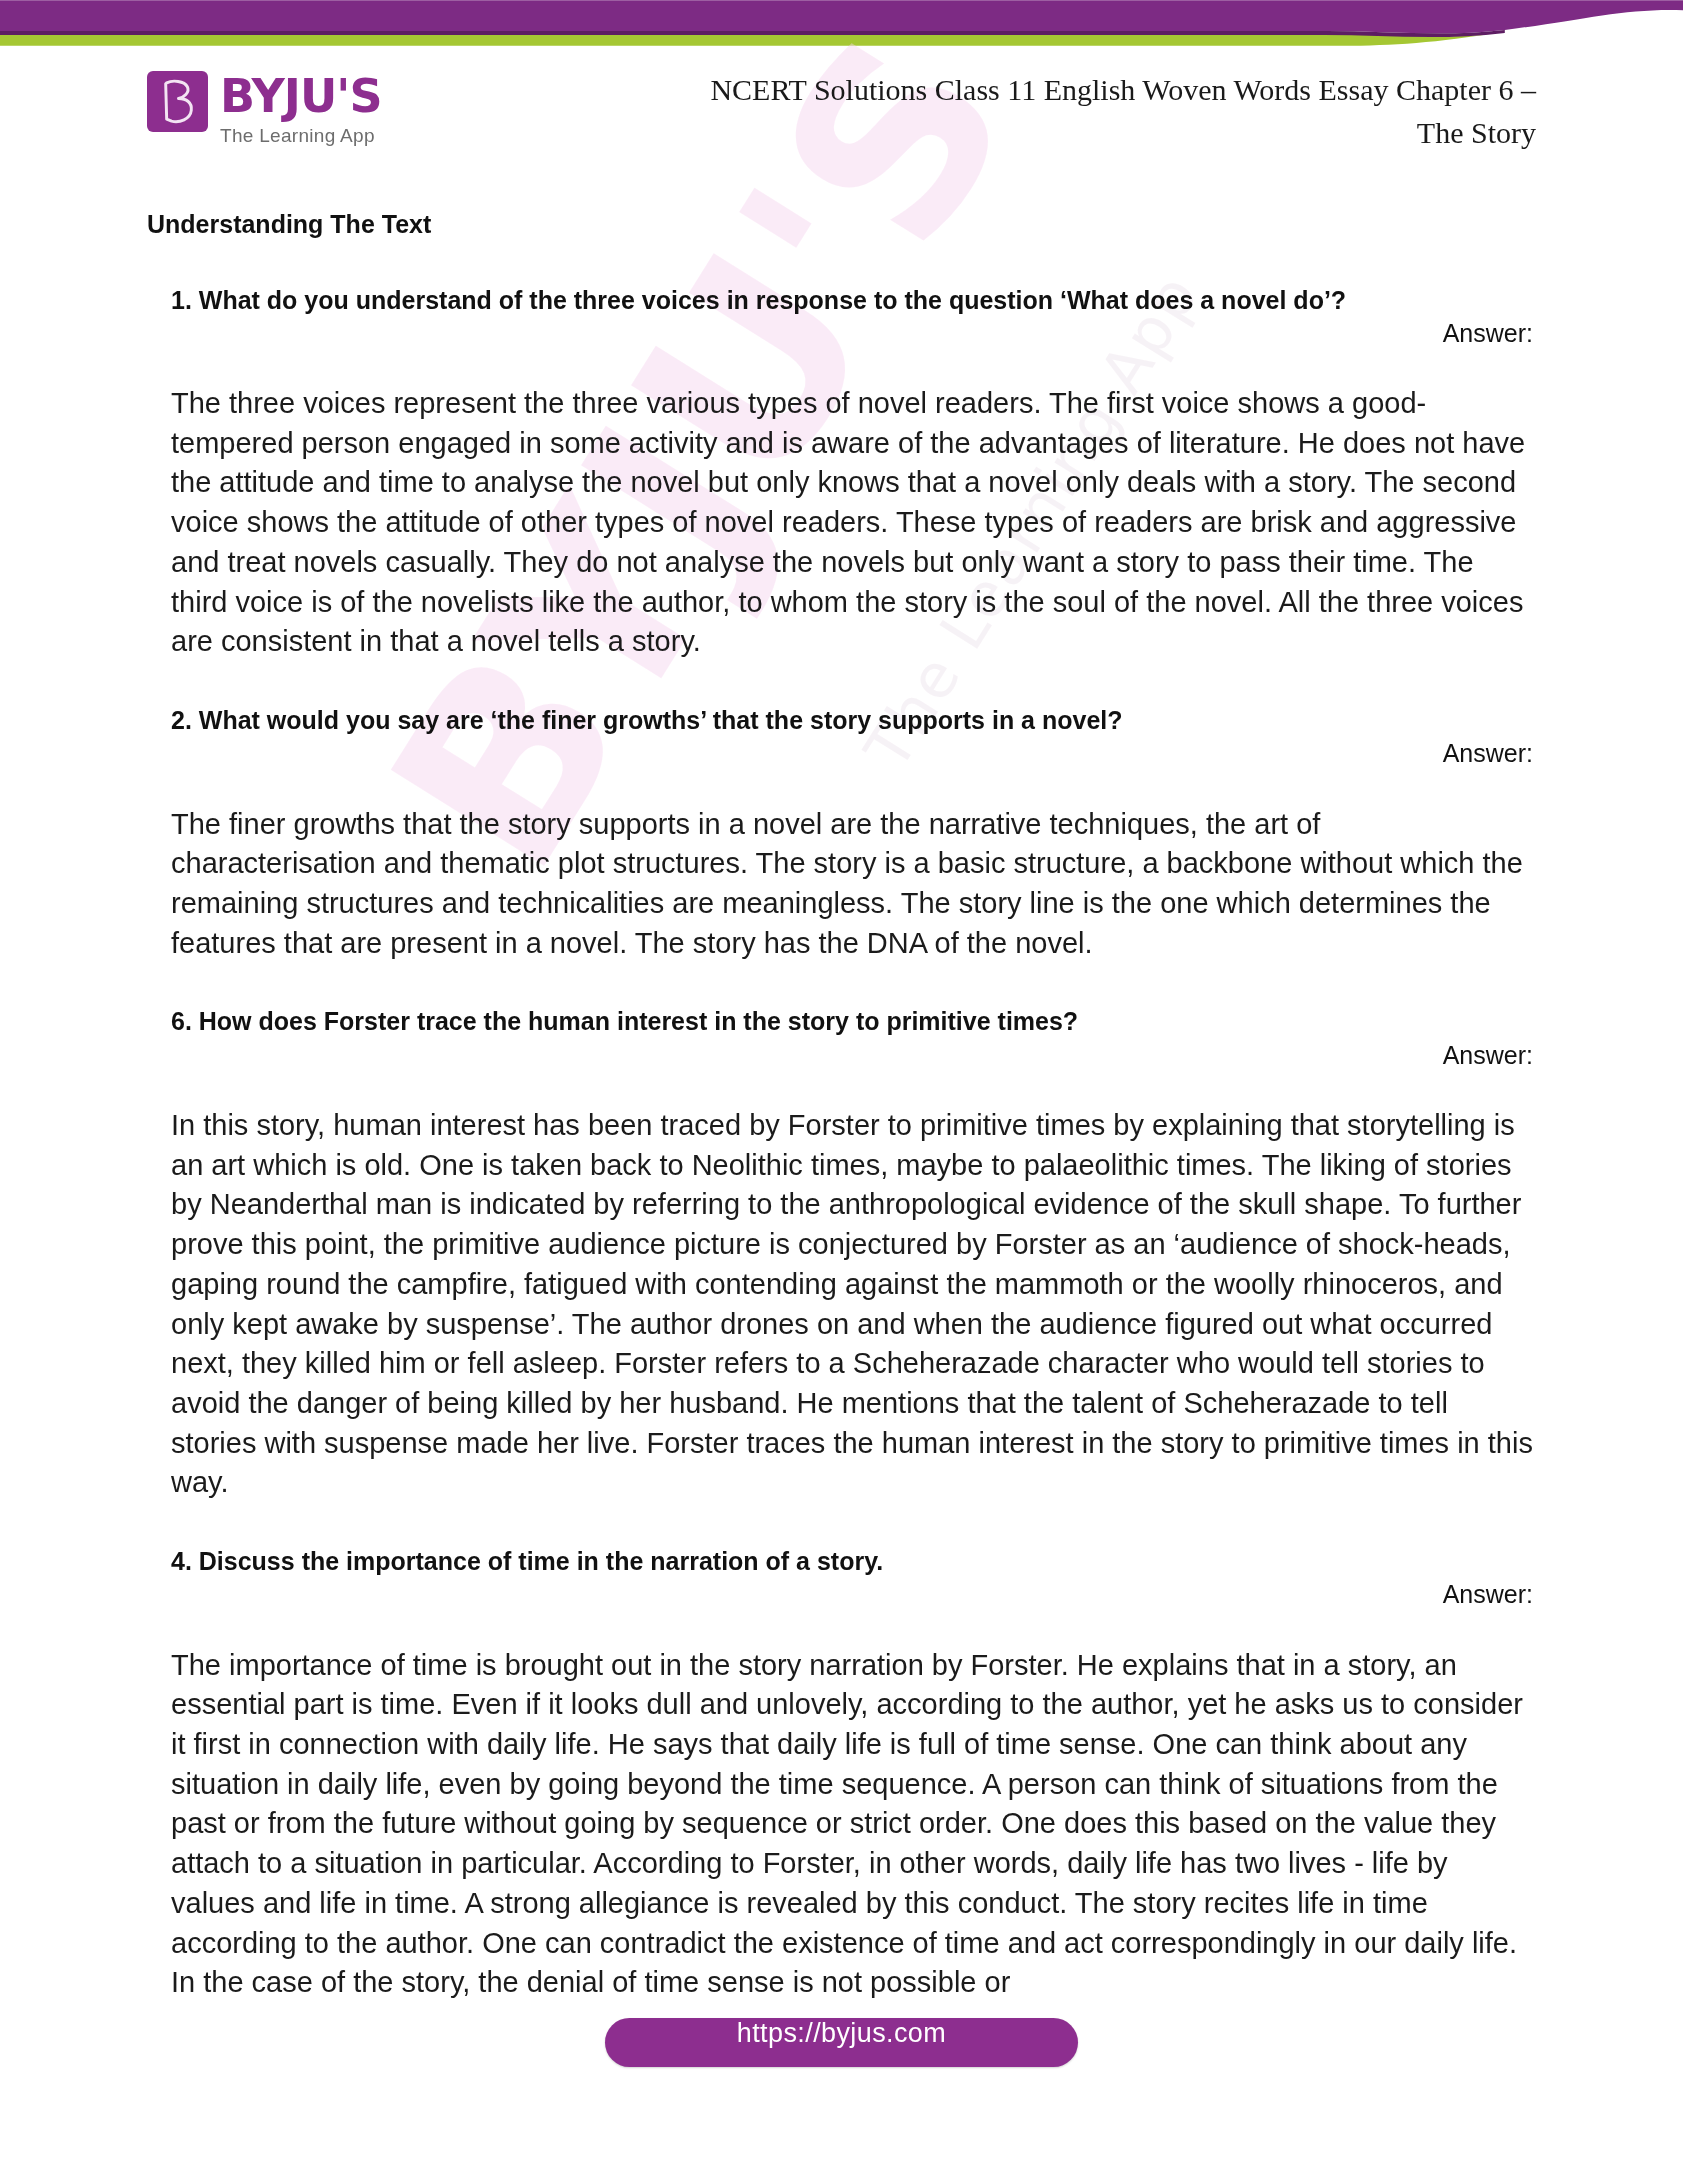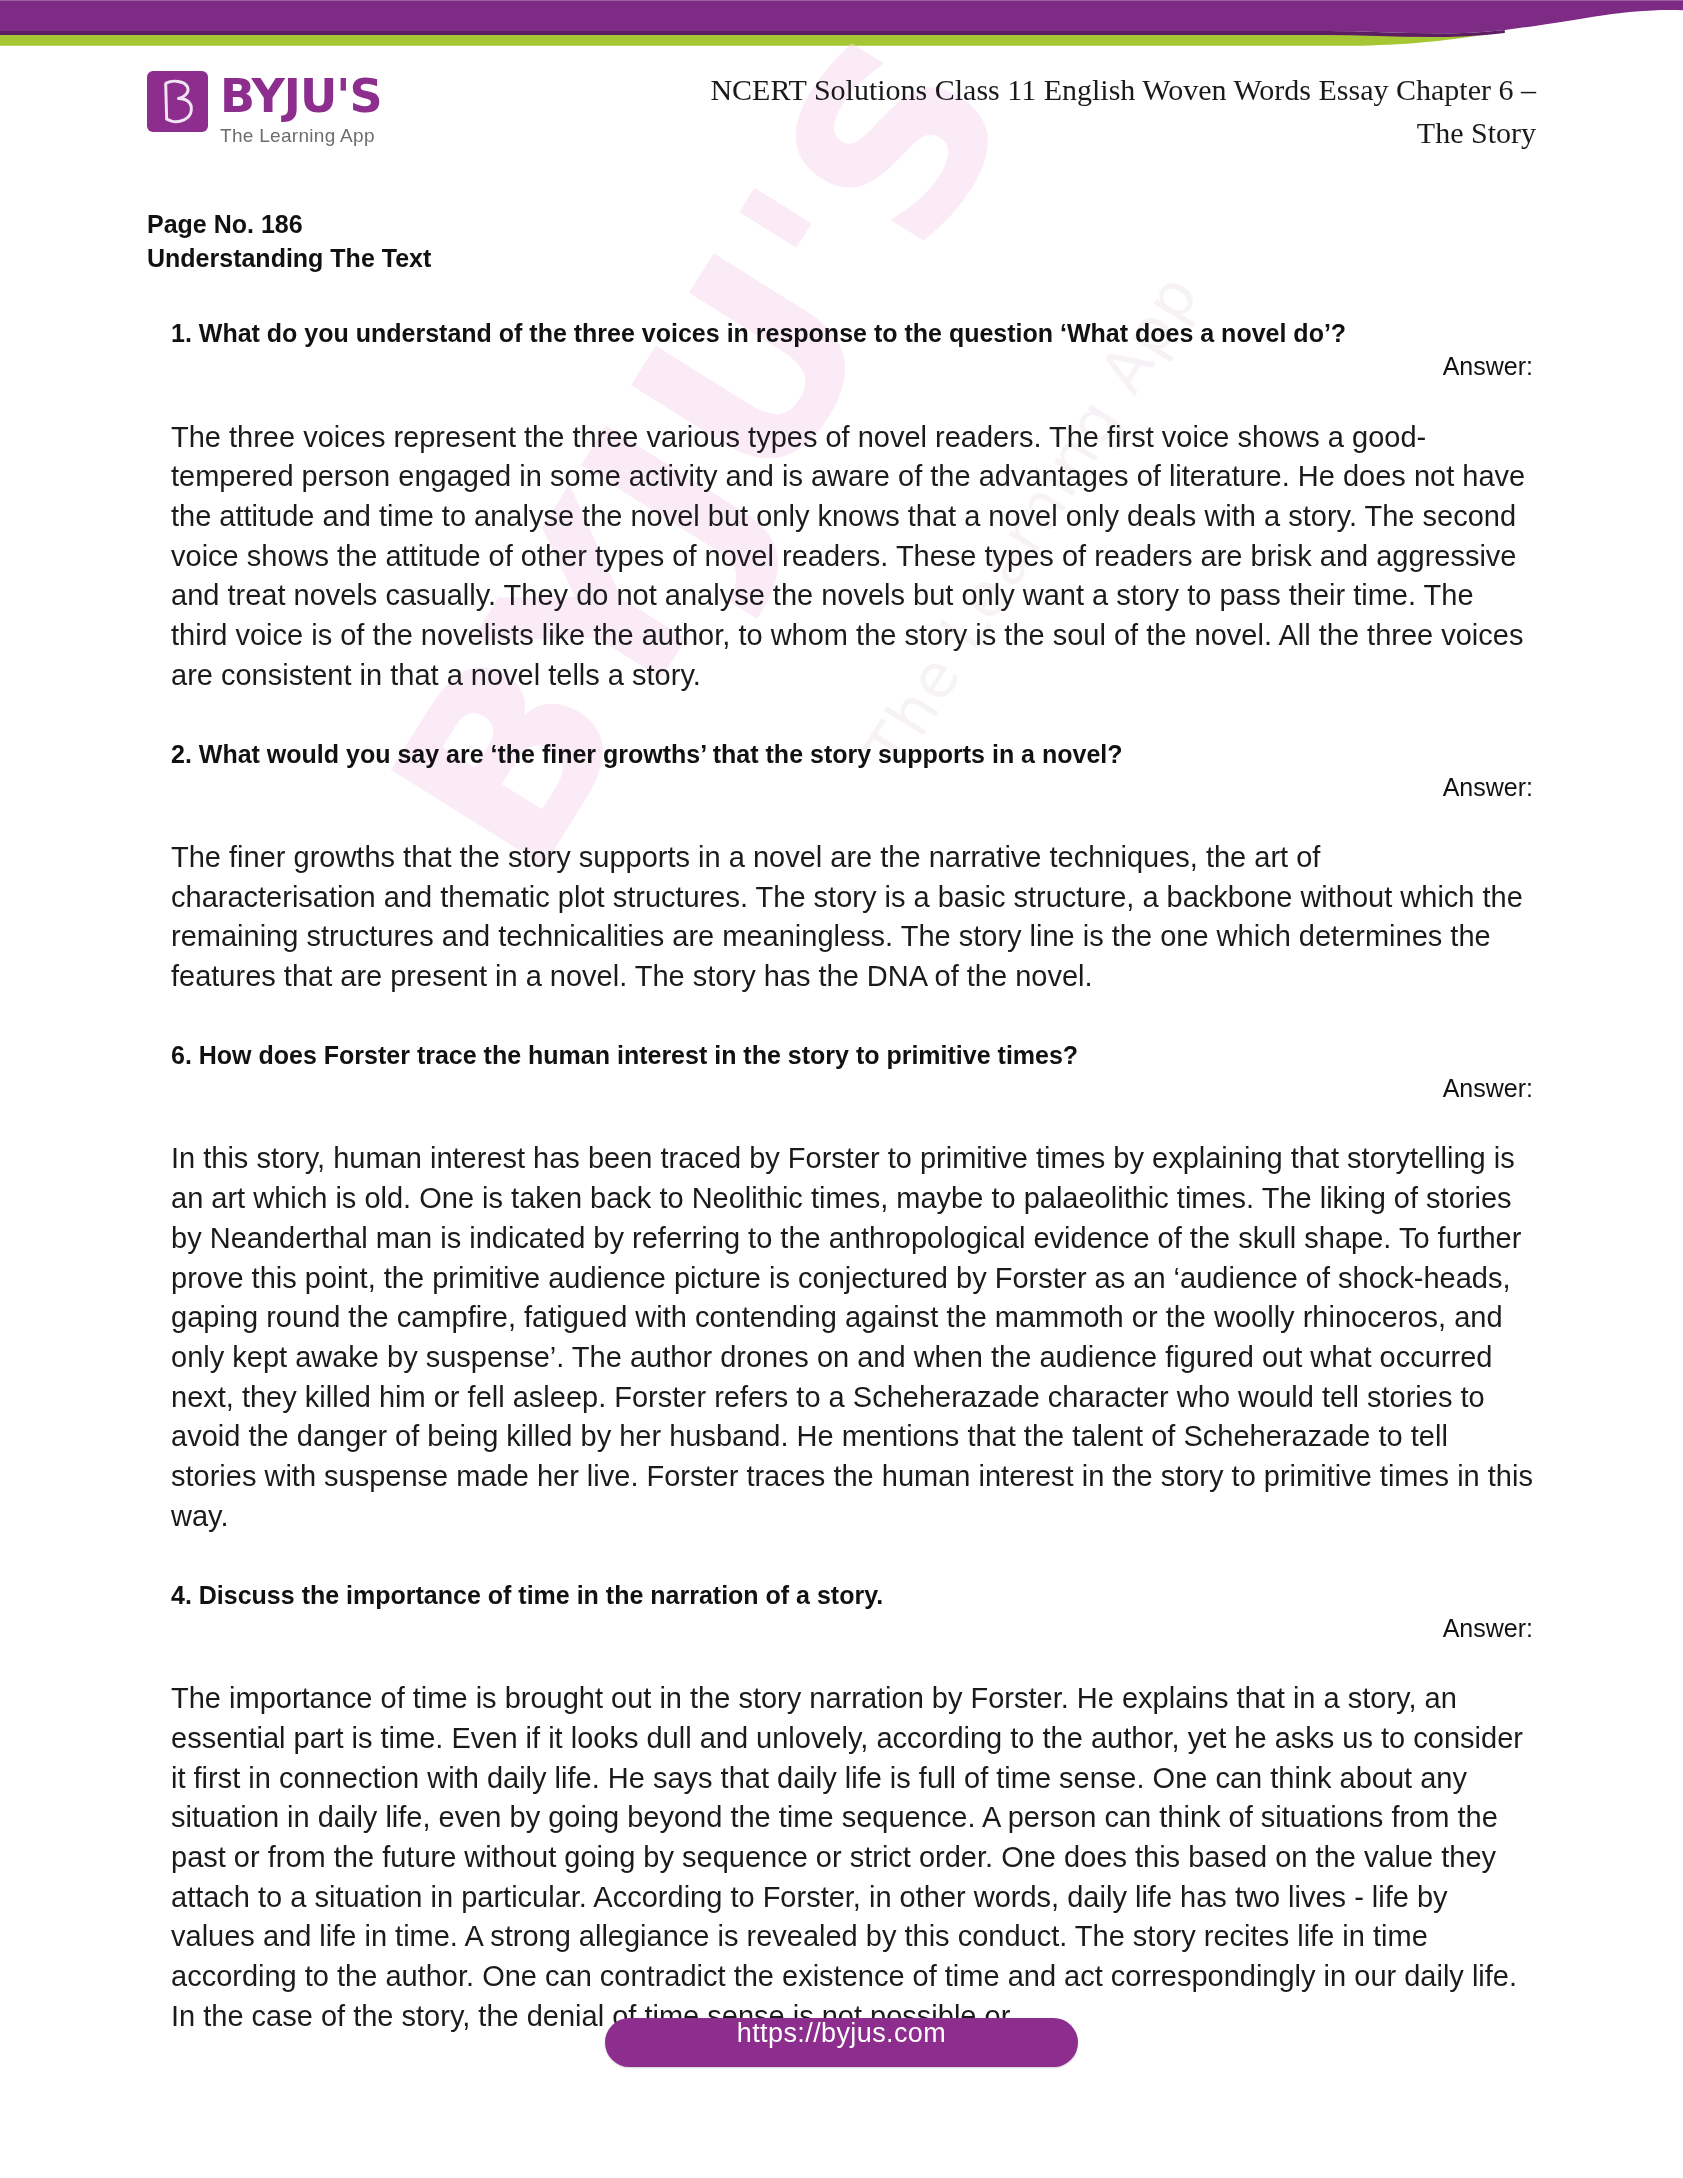--- a/index.html
+++ b/index.html
@@ -224,21 +224,20 @@
       </div>
     </div>
     <div class="doc-title">
       <span>NCERT Solutions Class 11 English Woven Words Essay Chapter 6 –</span><br>
       <span>The Story</span>
     </div>
   </div>
 
   <div class="content">
 
-    <div class="section-head">Page No. 186</div>
     <div class="section-head">Understanding The Text</div>
 
     <div class="q-block">
       <p class="q-text">1. What do you understand of the three voices in response to the question ‘What does a novel do’?</p>
       <p class="a-label">Answer:</p>
       <p class="a-text">The three voices represent the three various types of novel readers. The first voice shows a good-tempered person engaged in some activity and is aware of the advantages of literature. He does not have the attitude and time to analyse the novel but only knows that a novel only deals with a story. The second voice shows the attitude of other types of novel readers. These types of readers are brisk and aggressive and treat novels casually. They do not analyse the novels but only want a story to pass their time. The third voice is of the novelists like the author, to whom the story is the soul of the novel. All the three voices are consistent in that a novel tells a story.</p>
     </div>
 
     <div class="q-block">
       <p class="q-text">2. What would you say are ‘the finer growths’ that the story supports in a novel?</p>

